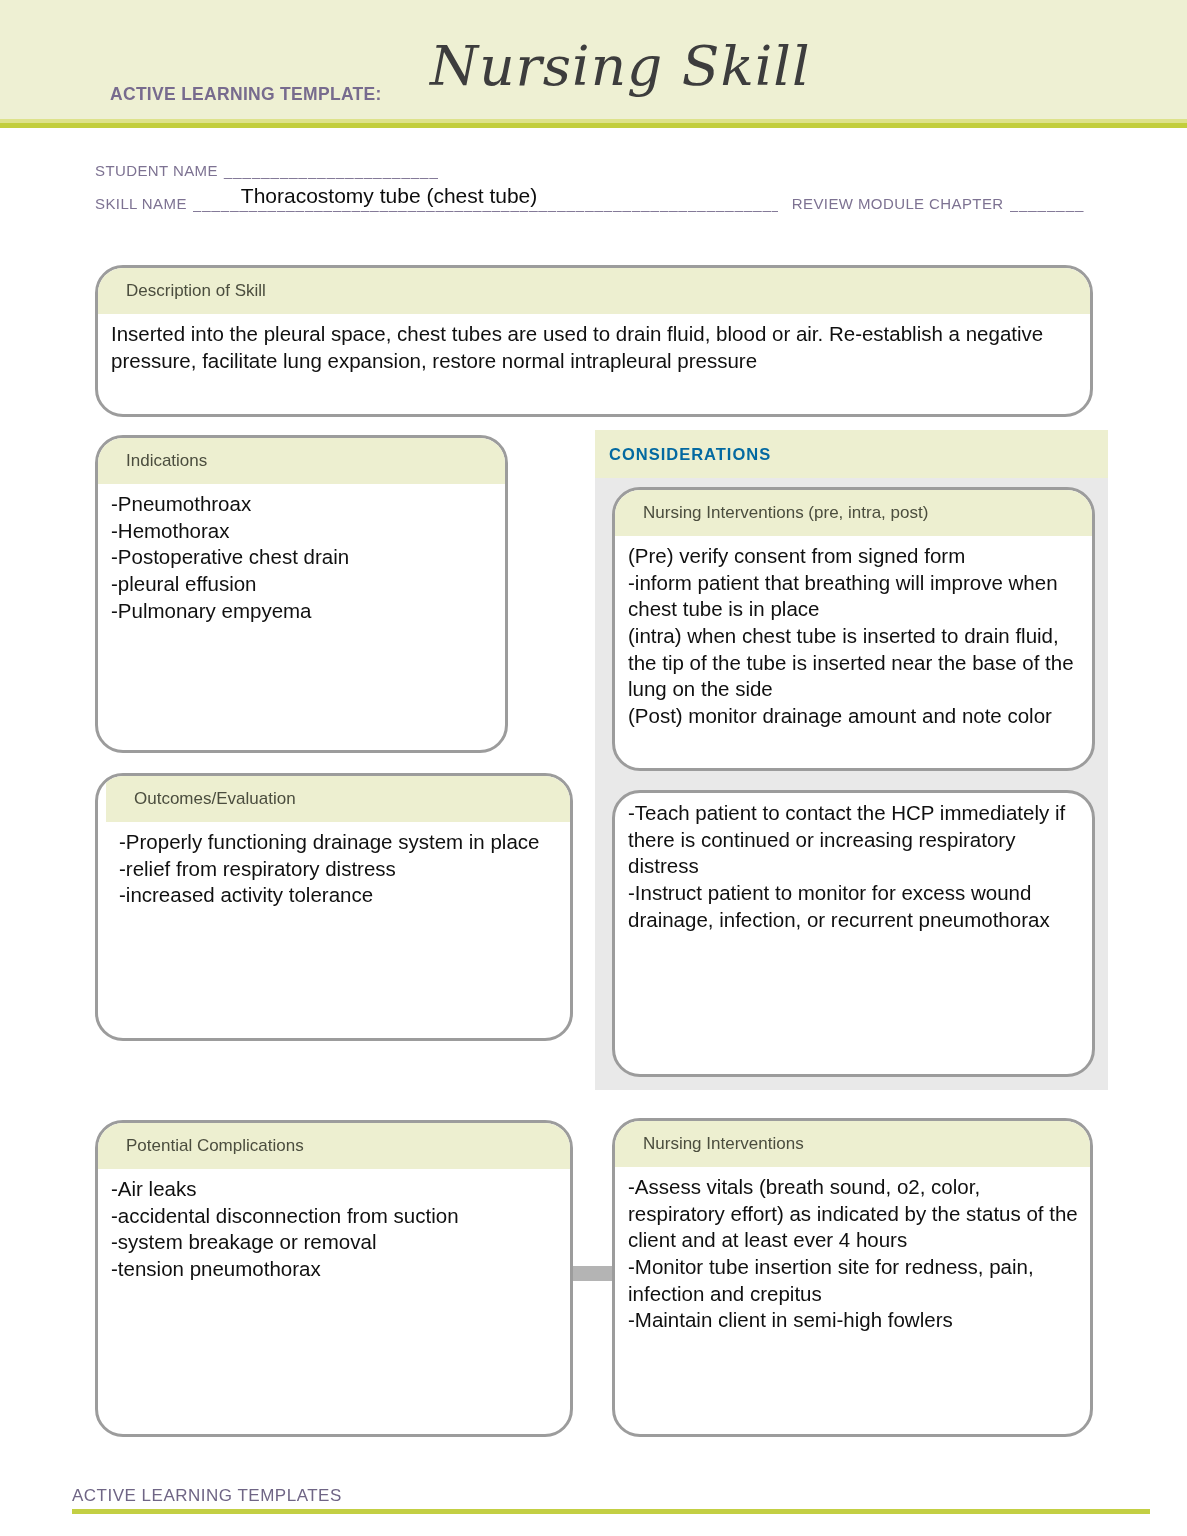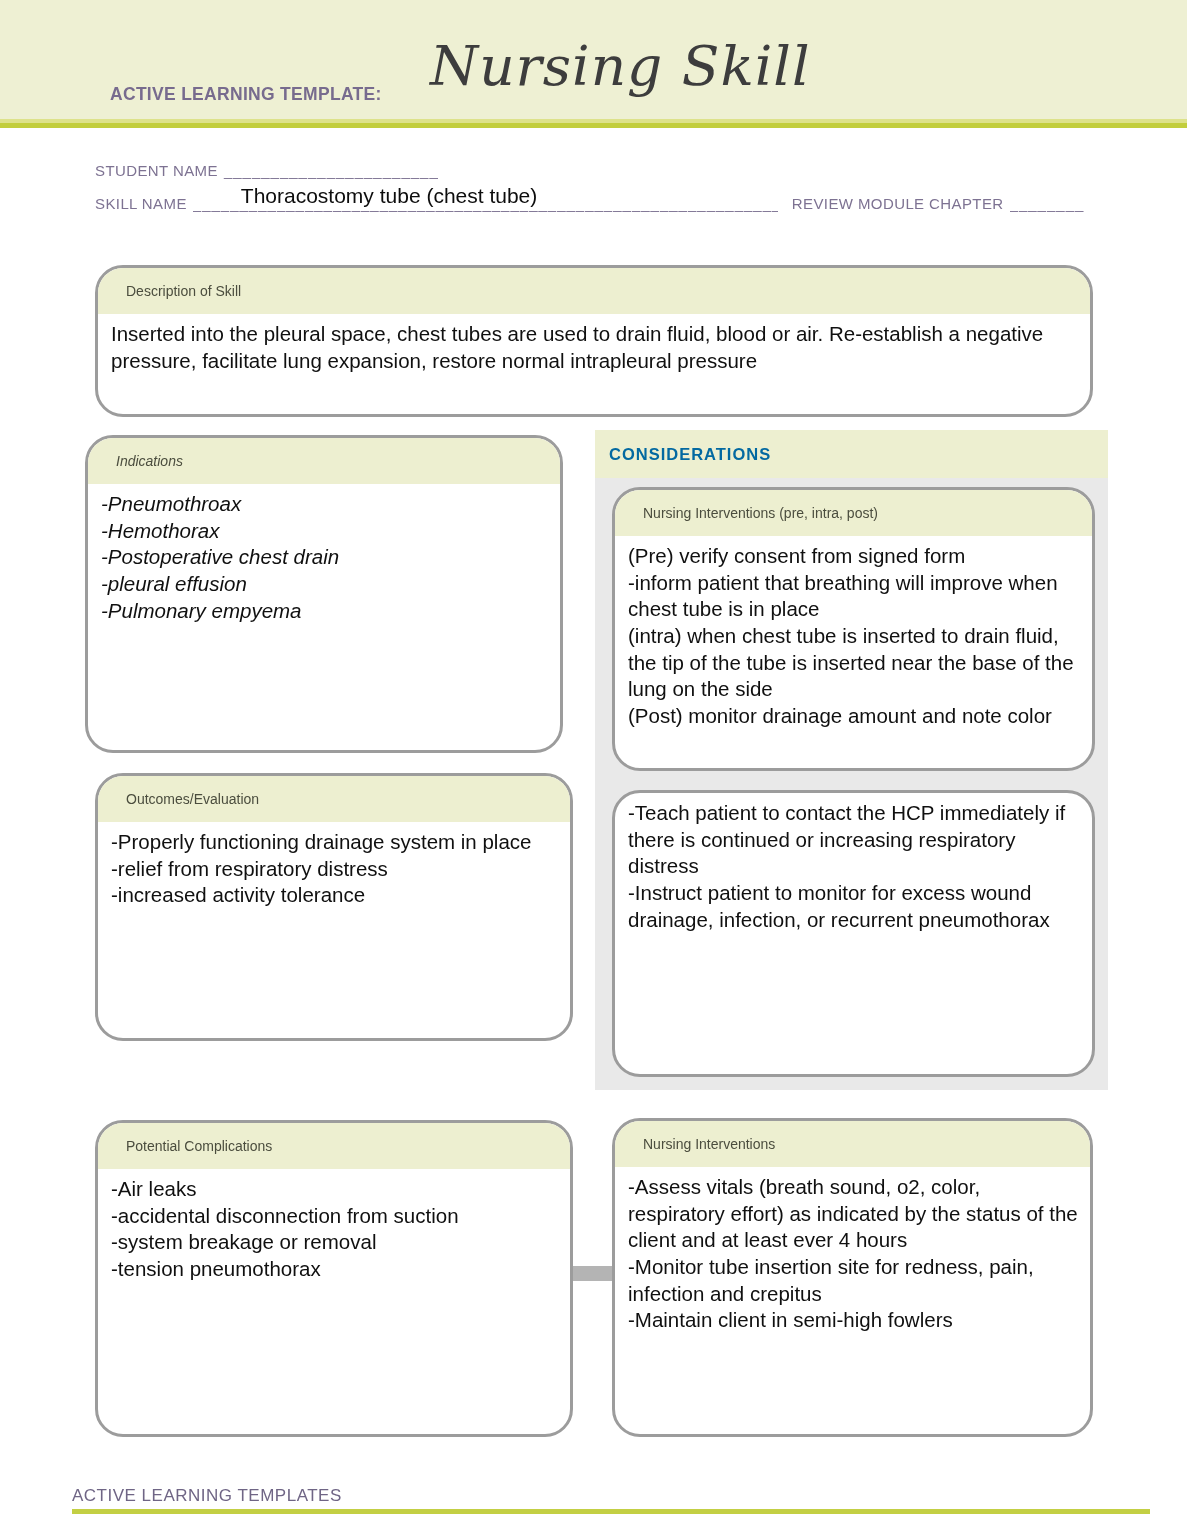--- a/index.html
+++ b/index.html
@@ -51,30 +51,30 @@
   .rm-label{margin-left:14px;}
   
   .box{
     position:absolute;background:#ffffff;
     border:3px solid #9c9c9c;border-radius:28px;
     overflow:hidden;box-sizing:border-box;z-index:2;
   }
   .box-head{
     height:46px;background:#edefd0;
     display:flex;align-items:center;padding-left:28px;
-    font-size:14px;color:#4b4d3e;
+    font-size:17px;color:#4b4d3e;
   }
   .box-body{
     padding:7px 12px 10px 13px;
     font-size:20.5px;line-height:1.3;color:#101010;
     white-space:pre-line;
   }
   .box-description{left:95px;top:265px;width:998px;height:152px;}
-  .box-indications{left:85px;top:435px;width:478px;height:318px;font-style:italic;}
-  .box-outcomes{left:95px;top:773px;width:478px;height:268px;}
+  .box-indications{left:95px;top:435px;width:413px;height:318px;}
+  .box-outcomes{left:95px;top:773px;width:478px;height:268px;padding-left:8px;}
   .box-complications{left:95px;top:1120px;width:478px;height:317px;}
   .box-interventions-bottom{left:612px;top:1118px;width:481px;height:319px;}
   
   .considerations-panel{
     position:absolute;left:595px;top:430px;width:513px;height:660px;
     background:#e9e9e9;z-index:1;
   }
   .considerations-strip{
     position:absolute;left:0;top:0;width:513px;height:48px;
     background:#edefd0;display:flex;align-items:center;padding-left:14px;

